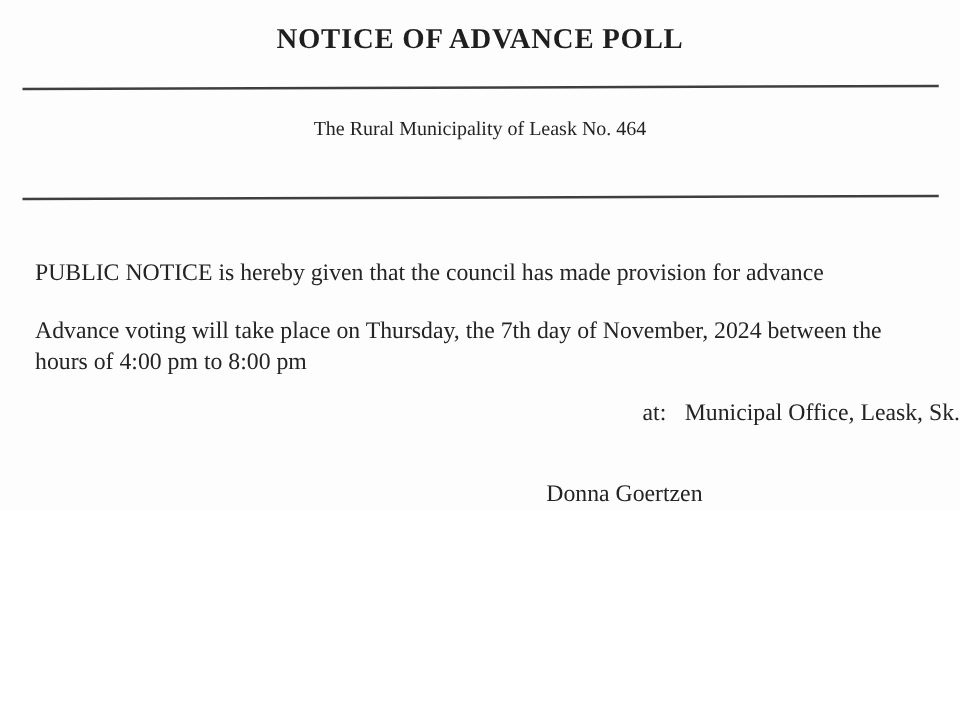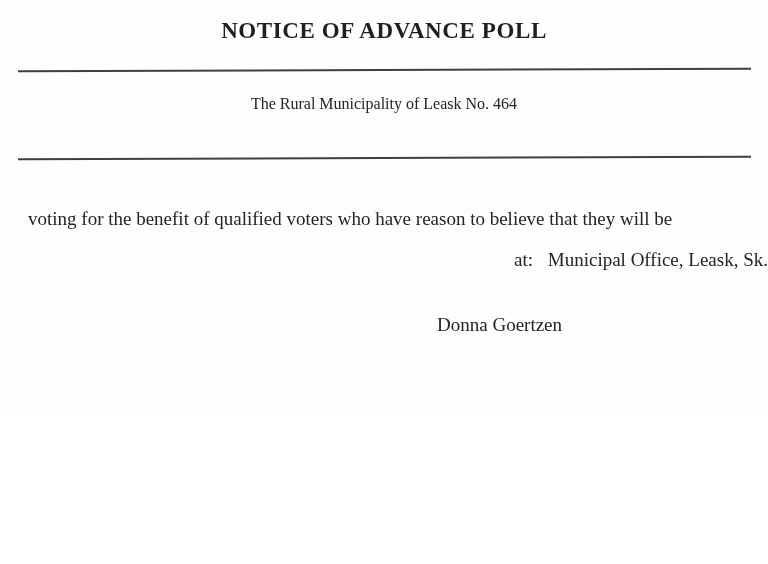--- a/index.html
+++ b/index.html
@@ -82,23 +82,27 @@
 
   <div class="title">NOTICE OF ADVANCE POLL</div>
 
   <div class="rule rule-top"></div>
 
   <div class="subtitle">The Rural Municipality of Leask No. 464</div>
 
   <div class="rule rule-bottom"></div>
 
   <div class="para para-public">
-    <span class="line">voting for the benefit of qualified voters who have reason to believe that they will be</span>
+    <span class="line">PUBLIC NOTICE is hereby given that the council has made provision for advance</span>
   </div>
 
+  <div class="para para-advance">
+    <span class="line">Advance voting will take place on Thursday, the 7th day of November, 2024 between the</span>
+    <span class="line">hours of 4:00 pm to 8:00 pm</span>
+  </div>
 
   <div class="location">
     <span class="location-label">at:</span>
     <span class="location-value">Municipal Office, Leask, Sk.</span>
   </div>
 
 
   <div class="signature">
     <div>Donna Goertzen</div>
   </div>

